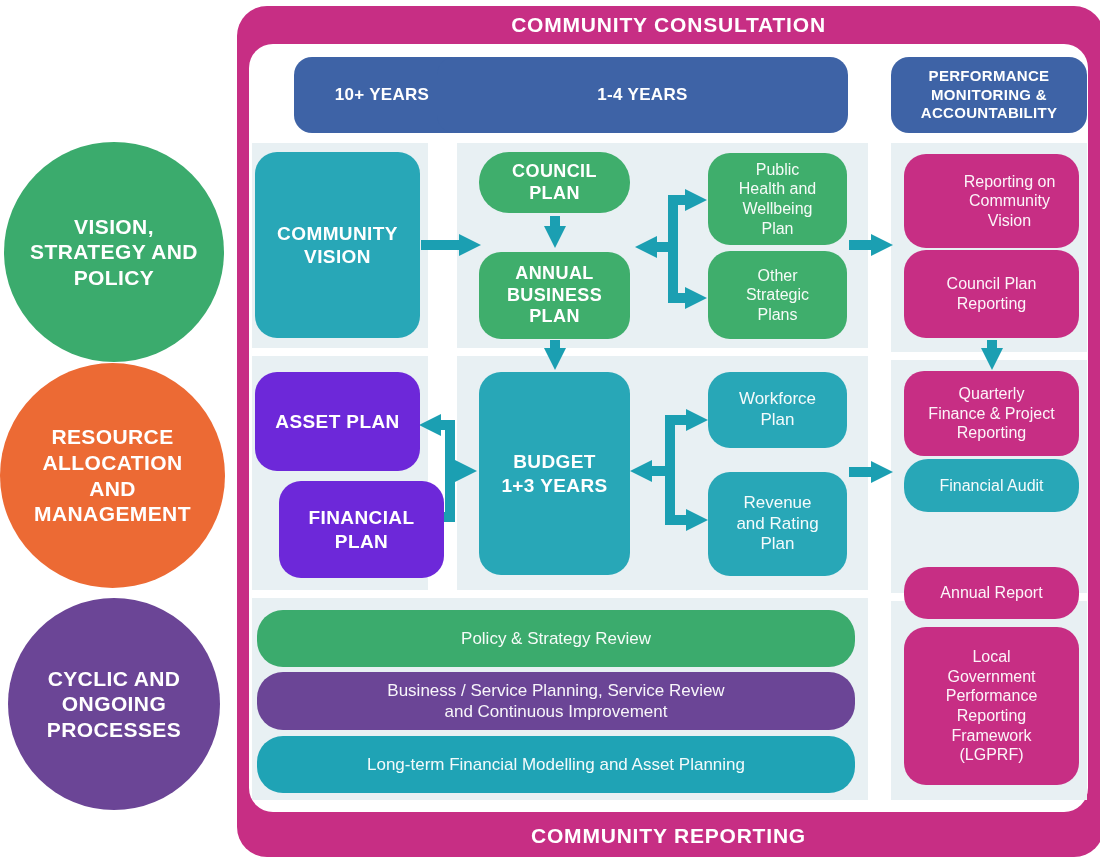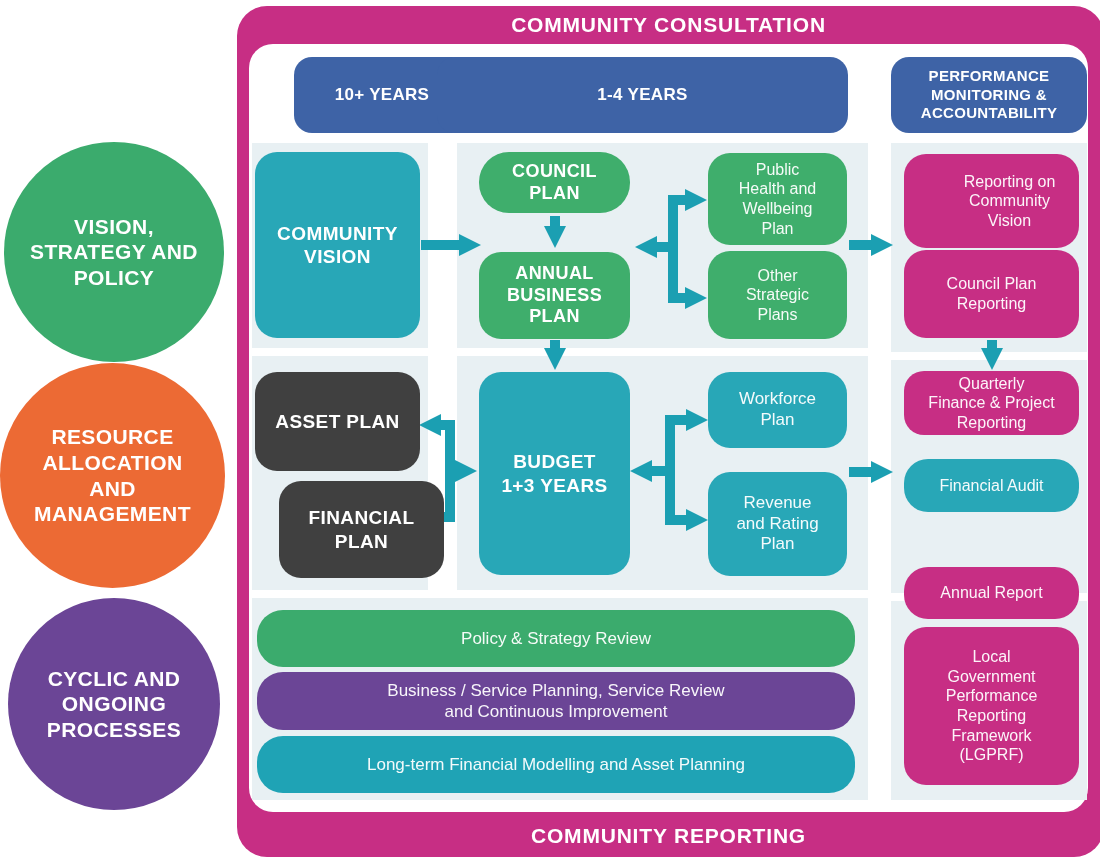--- a/index.html
+++ b/index.html
@@ -34,37 +34,37 @@
        font-size:17px;line-height:1.25;letter-spacing:.3px;}
   #hdr-1{left:252px;top:57px;width:176px;height:76px;margin-left:42px;}
   #hdr-2{left:437px;top:57px;width:411px;height:76px;}
   #hdr-3{left:891px;top:57px;width:196px;height:76px;font-size:15px;}
 
   
   .bx{color:#ffffff;border-radius:22px;line-height:1.22;}
   .bold{font-weight:bold;letter-spacing:.4px;}
   .teal{background:#28a7b7;}
   .green{background:#3fae6c;}
-  .orange{background:#404040;}
+  .orange{background:#6d28d9;}
   .pink{background:#c72e84;}
   .soft{color:rgba(255,255,255,.95);}
 
   #bx-community-vision{left:255px;top:152px;width:165px;height:186px;font-size:19px;}
   #bx-council-plan{left:479px;top:152px;width:151px;height:61px;font-size:18px;border-radius:30px;}
   #bx-abp{left:479px;top:252px;width:151px;height:87px;font-size:18px;}
   #bx-public-health{left:708px;top:153px;width:139px;height:92px;font-size:16px;}
   #bx-other-strategic{left:708px;top:251px;width:139px;height:88px;font-size:16px;}
   #bx-asset-plan{left:255px;top:372px;width:165px;height:99px;font-size:19px;}
   #bx-financial-plan{left:255px;top:481px;width:165px;height:97px;font-size:19px;margin-left:24px;}
   #bx-budget{left:479px;top:372px;width:151px;height:203px;font-size:19px;}
   #bx-workforce{left:708px;top:372px;width:139px;height:76px;font-size:17px;}
   #bx-revenue{left:708px;top:472px;width:139px;height:104px;font-size:17px;}
   #bx-reporting-cv{left:904px;top:154px;width:175px;height:94px;font-size:16px;padding-left:36px;}
   #bx-cp-reporting{left:904px;top:250px;width:175px;height:88px;font-size:16px;}
-  #bx-quarterly{left:904px;top:371px;width:175px;height:64px;font-size:16px;border-radius:20px;}
+  #bx-quarterly{left:904px;top:371px;width:175px;height:85px;font-size:16px;border-radius:20px;}
   #bx-financial-audit{left:904px;top:459px;width:175px;height:53px;font-size:16px;border-radius:24px;}
   #bx-annual-report{left:904px;top:519px;width:175px;height:52px;font-size:16px;border-radius:24px;margin-top:48px;}
   #bx-lgprf{left:904px;top:627px;width:175px;height:158px;font-size:16px;}
 
   
   .bar{left:257px;width:598px;color:rgba(255,255,255,.95);font-size:17px;
        border-radius:26px;line-height:1.25;}
   #bar-policy{top:610px;height:57px;background:#3bab6d;}
   #bar-business{top:672px;height:58px;background:#6b4596;}
   #bar-longterm{top:736px;height:57px;background:#1fa3b5;}

